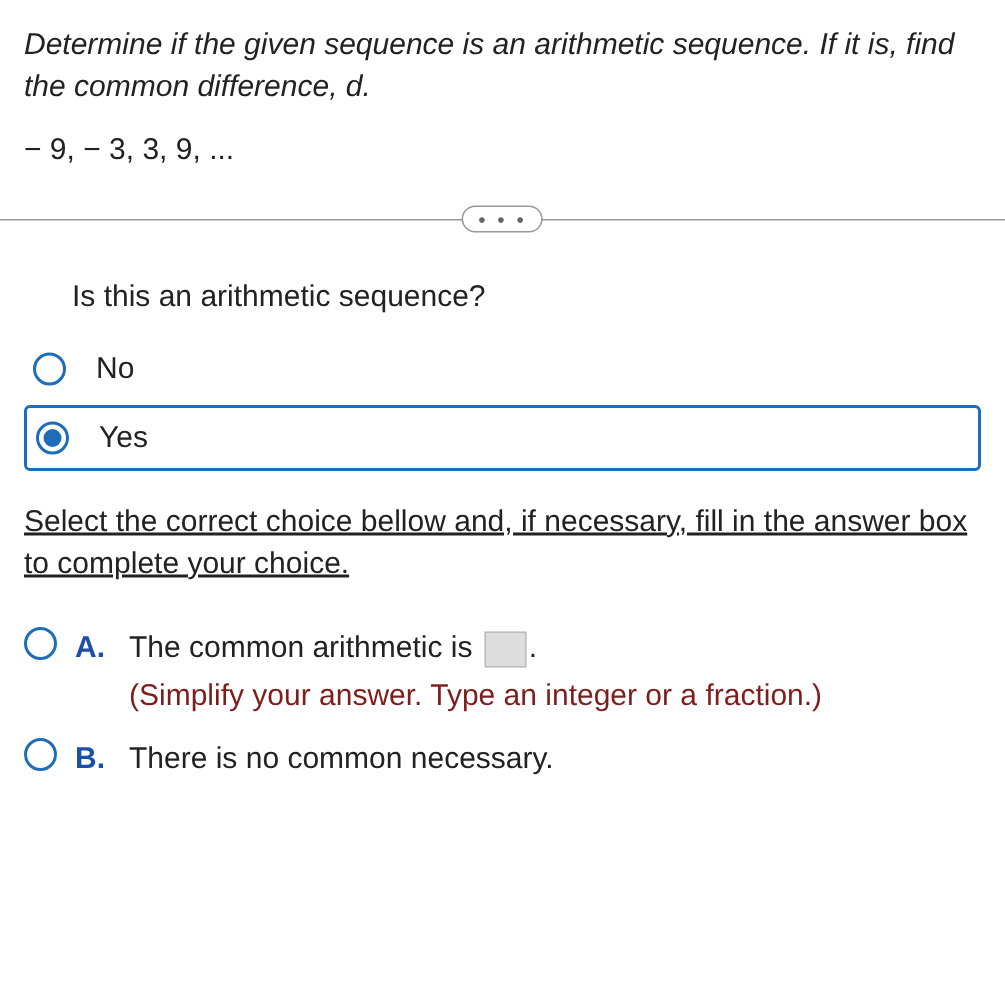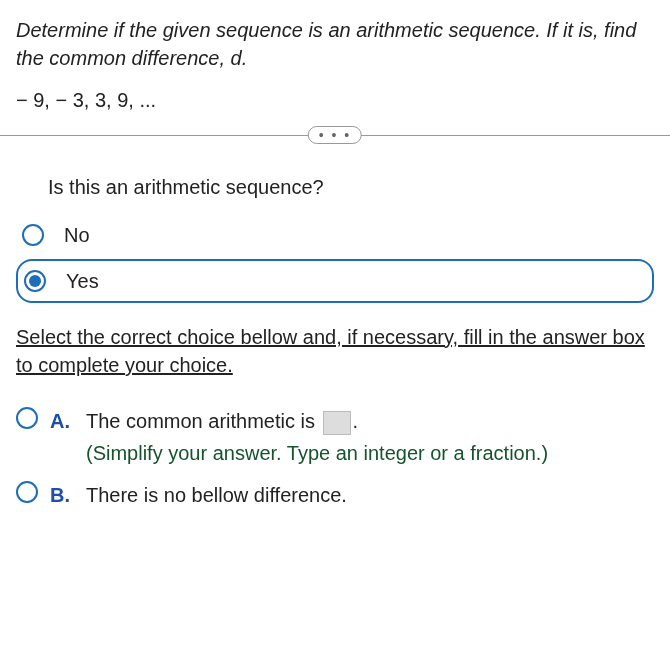--- a/index.html
+++ b/index.html
@@ -6,21 +6,21 @@
     body {
       font-family: Arial, Helvetica, sans-serif;
       font-size: 20px;
       color: #222;
       width: 670px;
       background: #fff;
       padding: 16px 16px 10px 16px;
       line-height: 1.4;
     }
     .question-text { margin-bottom: 14px; font-style: italic; }
-    .sequence { margin-bottom: 11px; }
+    .sequence { margin-bottom: 22px; }
     .divider-wrap {
       position: relative;
       margin: 0 -16px 28px -16px;
       height: 20px;
     }
     .divider-line {
       position: absolute;
       top: 50%;
       left: 0; right: 0;
       border-top: 1px solid #999;
@@ -43,21 +43,21 @@
     .sub-question { margin-bottom: 14px; margin-left: 32px; }
     .radio-row {
       display: flex;
       align-items: center;
       gap: 20px;
       padding: 6px 6px;
       margin-bottom: 4px;
     }
     .radio-row.selected {
       border: 2px solid #1e6db8;
-      border-radius: 16px;
+      border-radius: 4px;
     }
     .radio-outer {
       width: 22px;
       height: 22px;
       border: 2px solid #1e6db8;
       border-radius: 50%;
       display: inline-flex;
       align-items: center;
       justify-content: center;
       flex-shrink: 0;
@@ -87,21 +87,21 @@
     .answer-box {
       display: inline-block;
       width: 28px;
       height: 24px;
       background: #ddd;
       border: 1px solid #bbb;
       vertical-align: middle;
       margin: 0 2px;
     }
     .hint {
-      color: #14532d;
+      color: #7f1d1d;
       margin-top: 4px;
     }
   </style>
 </head>
 <body>
 
 <div class="question-text">Determine if the given sequence is an arithmetic sequence. If it is, find the common difference, d.</div>
 <div class="sequence">− 9,  − 3, 3, 9, ...</div>
 
 <div class="divider-wrap">
@@ -131,15 +131,15 @@
   <div class="choice-body">
     <span>The common arithmetic is </span><span class="answer-box"></span><span>.</span>
     <div class="hint">(Simplify your answer. Type an integer or a fraction.)</div>
   </div>
 </div>
 
 <div class="choice-row">
   <span class="radio-outer"></span>
   <span class="choice-letter">B.</span>
   <div class="choice-body">
-    <span>There is no bellow difference.</span>
+    <span>There is no common necessary.</span>
   </div>
 </div>
 
 </body></html>

